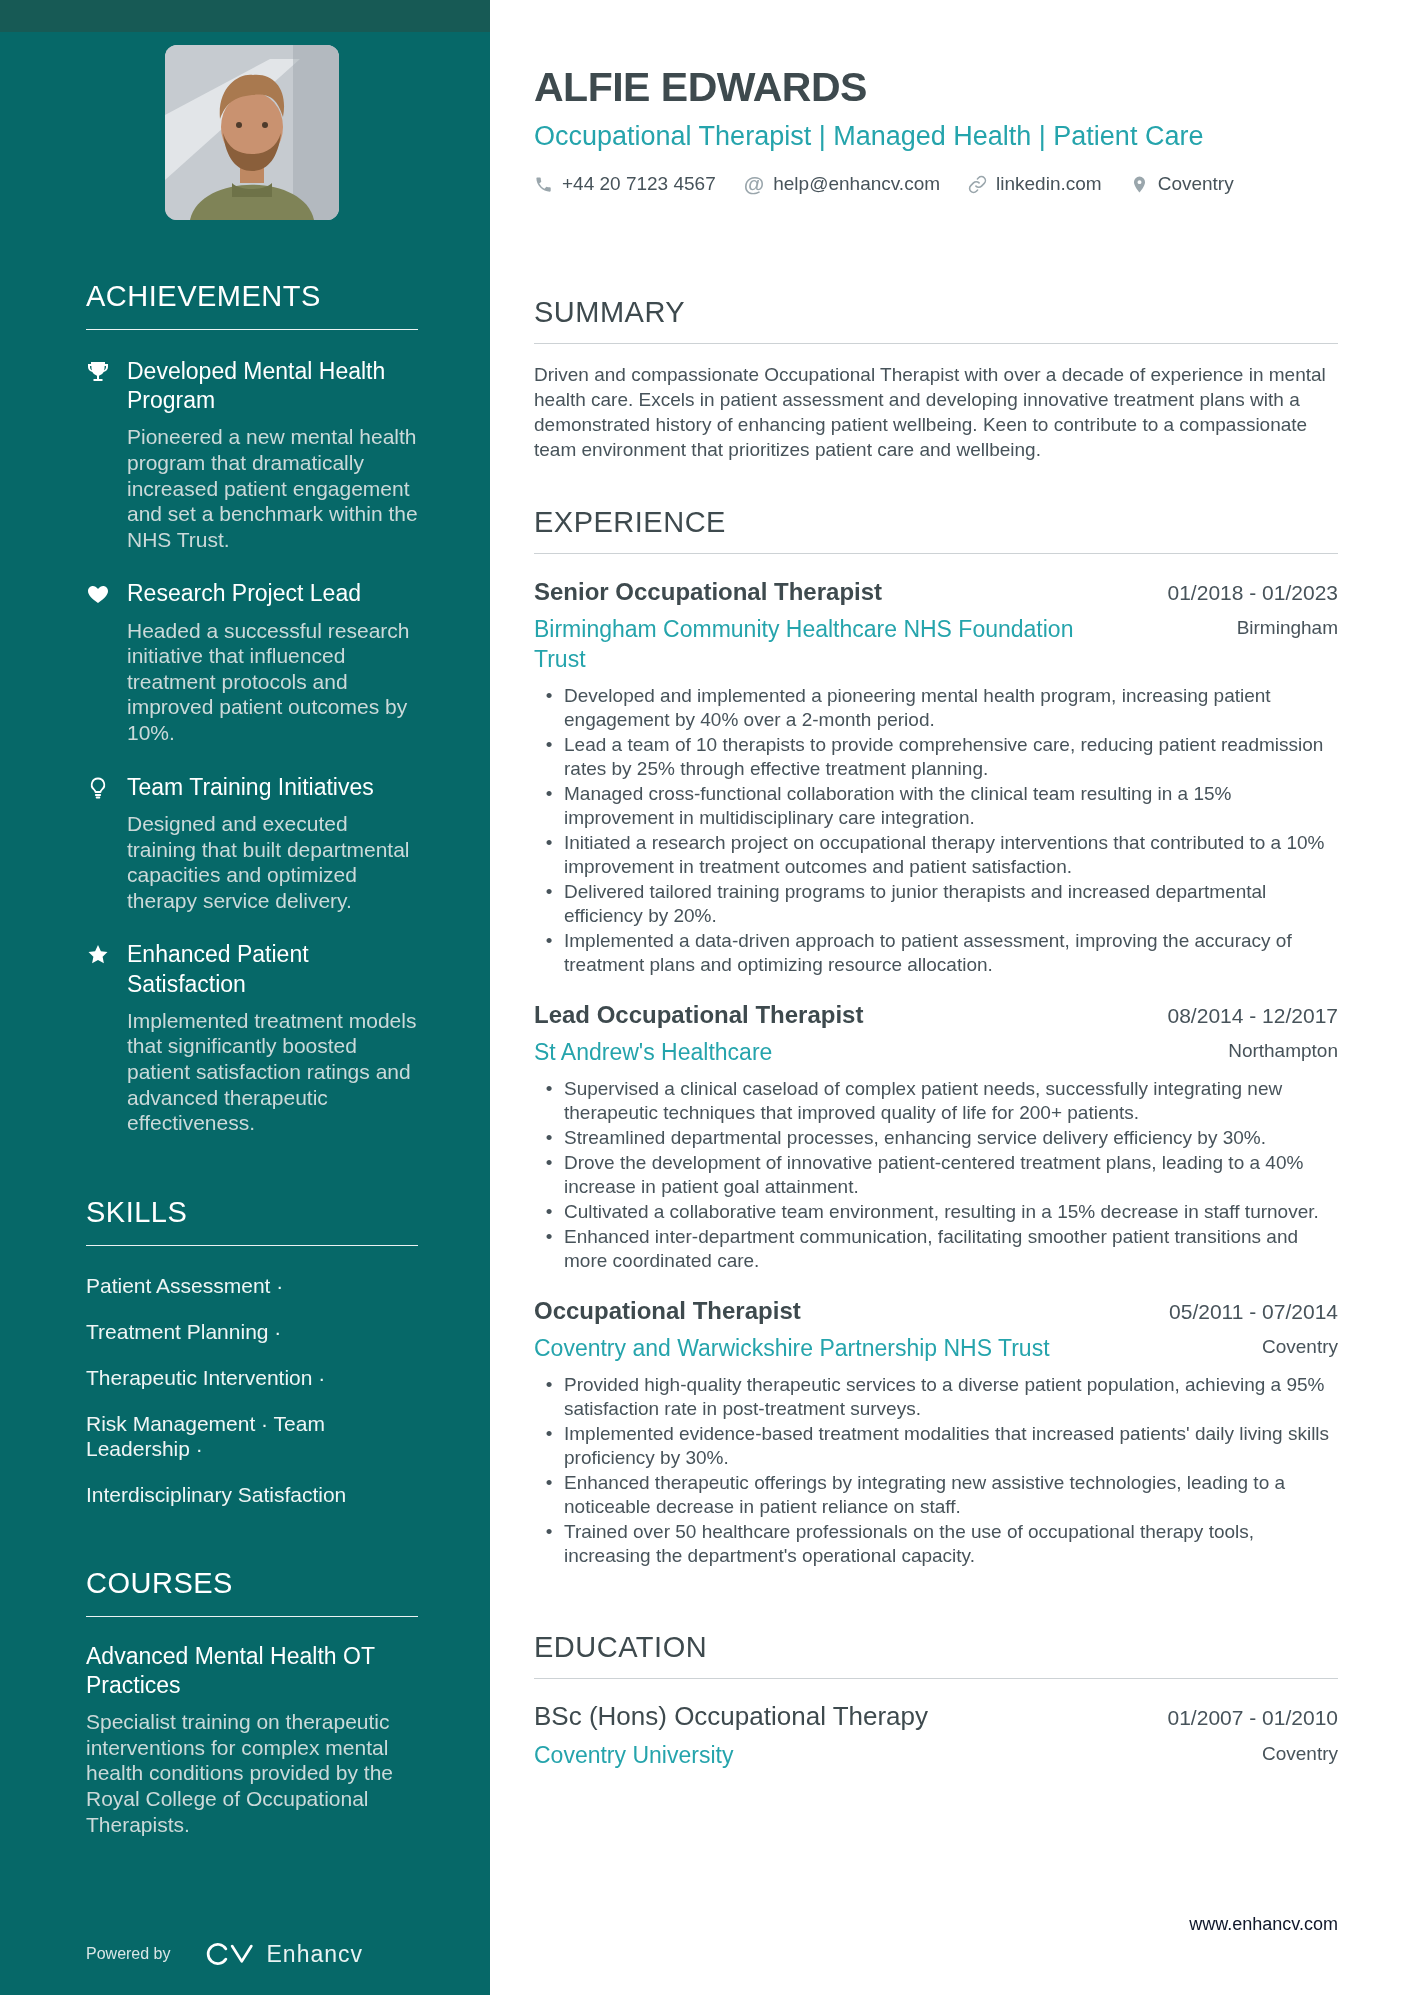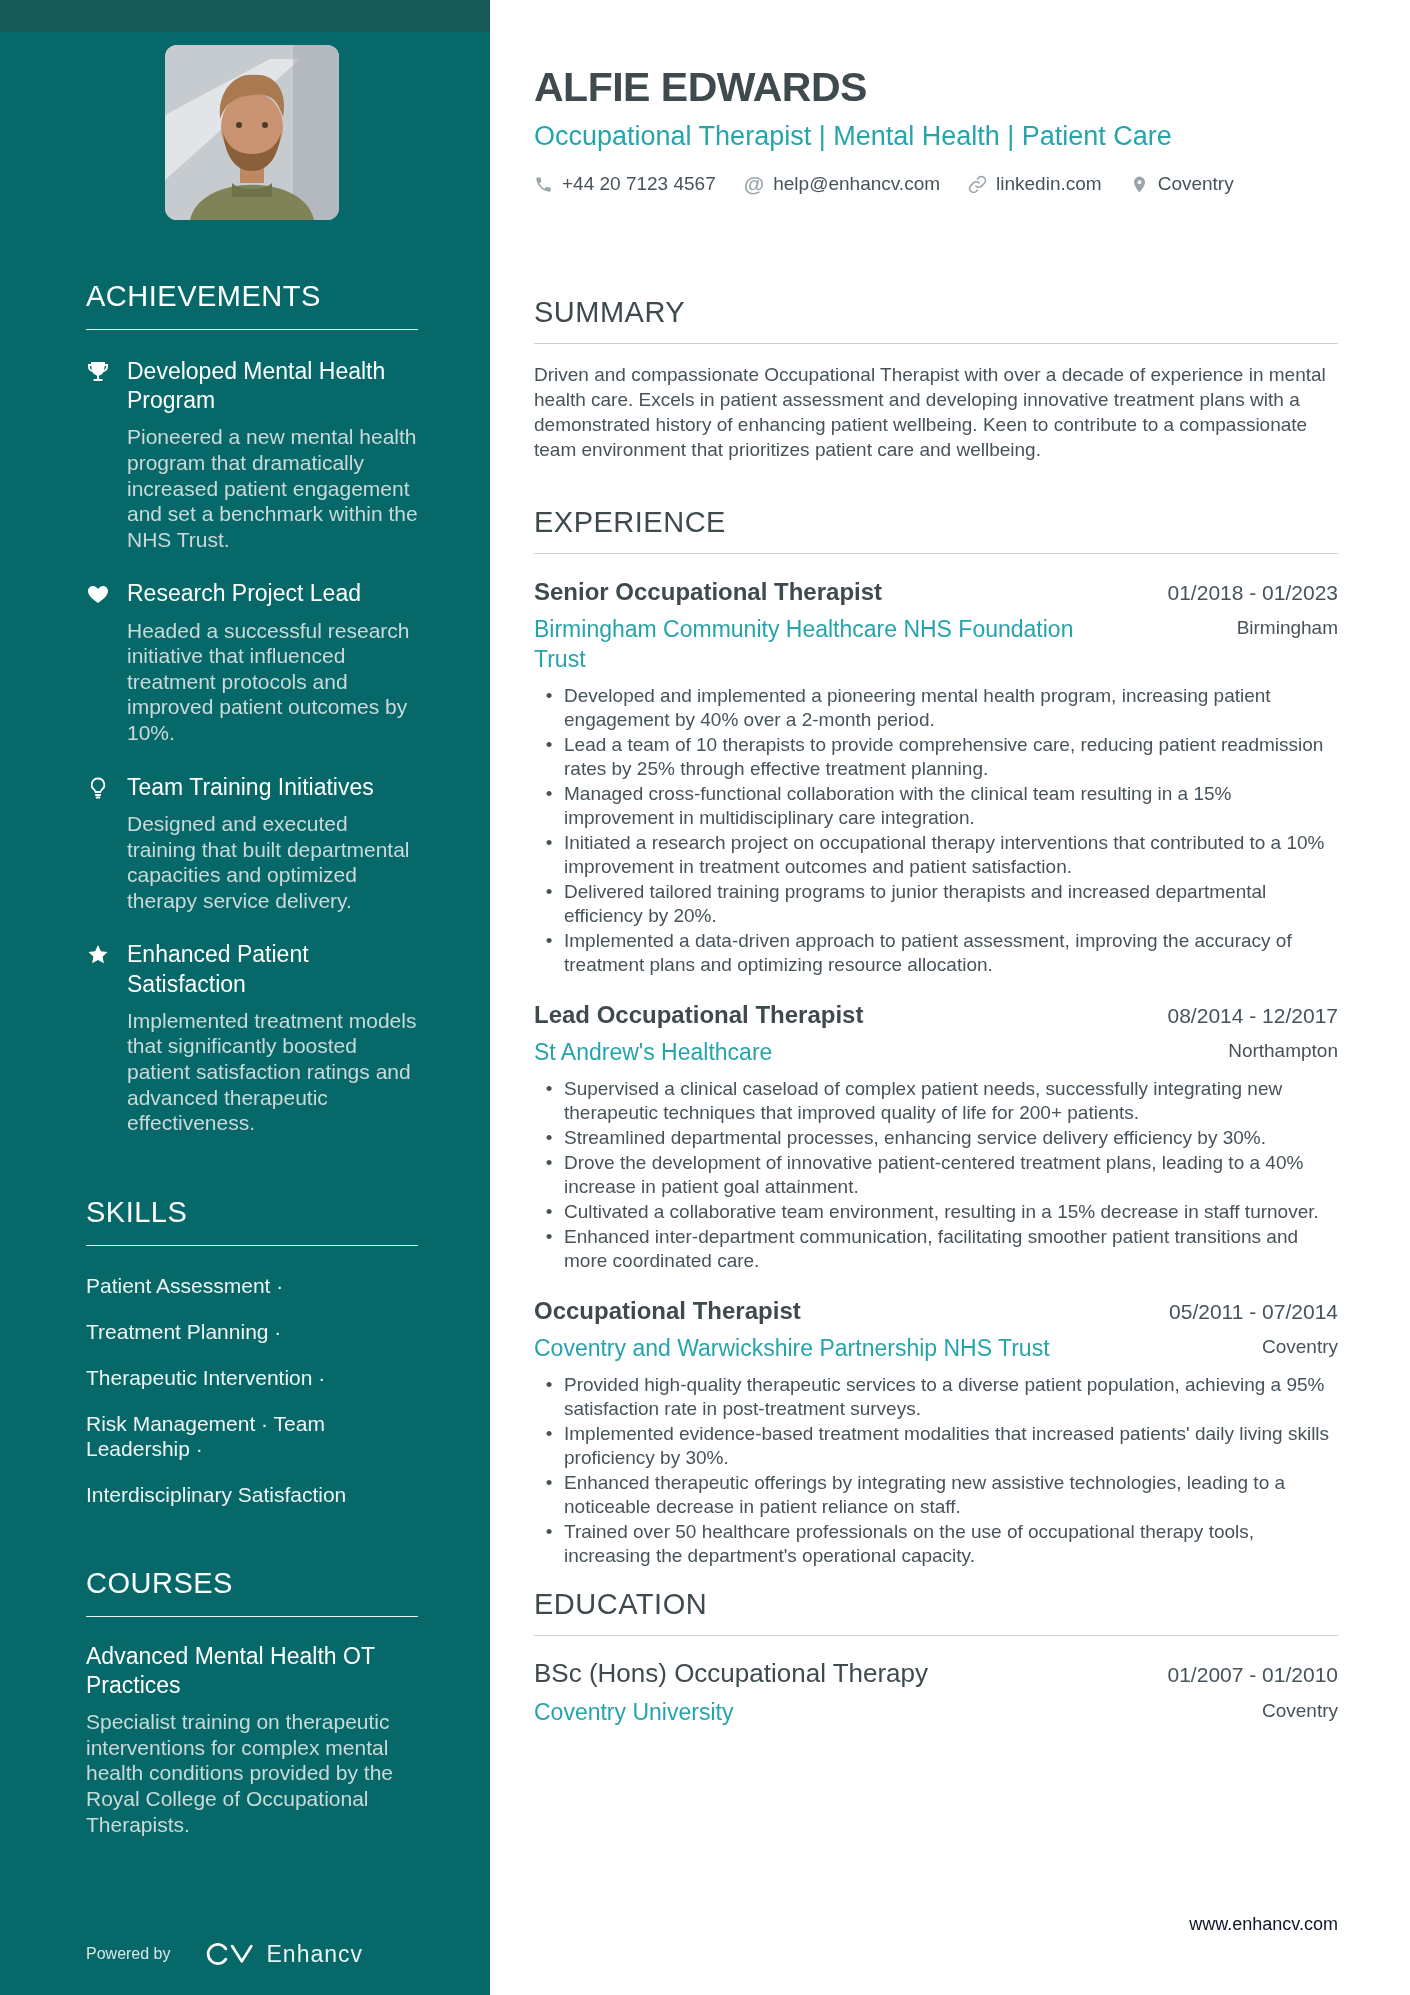--- a/index.html
+++ b/index.html
@@ -52,21 +52,21 @@
   .job-title { font-size:24px; font-weight:bold; color:var(--heading,#3E4A4E); }
   .job-dates { font-size:21px; color:var(--body,#47535A); white-space:nowrap; }
   .job-sub { display:flex; justify-content:space-between; align-items:flex-start; margin-top:9px; }
   .job-company { font-size:23px; line-height:1.3; color:var(--accent,#25A4AC); max-width:580px; }
   .job-location { font-size:19px; color:var(--body,#47535A); white-space:nowrap; padding-top:2px; }
   .bullets { margin-top:9px; }
   .bullet { display:flex; margin-bottom:1px; }
   .bullet .dot { width:30px; flex:0 0 30px; text-align:center; color:var(--body,#47535A); font-size:19px; line-height:24px; }
   .bullet .txt { font-size:19px; line-height:24px; color:var(--body,#47535A); }
 
-  .education-title { margin-top:20px; }
+  .education-title { margin-top:63px; }
   .edu { margin-top:22px; }
 
   .site-footer { position:absolute; right:72px; bottom:60px; font-size:18px; color:#0f172a; }
 </style>
 </head>
 <body>
 
 <div class="page">
 
   <aside class="sidebar">
@@ -151,21 +151,21 @@
           <path d="M18.5 8.5 A8.5 8.5 0 1 0 18.5 17.5"></path>
           <path d="M24 6 L32.5 19.5 L41 6"></path>
         </svg>
         <span class="brand-word">Enhancv</span>
       </span>
     </div>
   </aside>
 
   <main class="main">
     <h1 class="name">ALFIE EDWARDS</h1>
-    <div class="headline">Occupational Therapist | Mental Health | Patient Care</div>
+    <div class="headline">Occupational Therapist | Managed Health | Patient Care</div>
     <div class="contact-row" id="contact-row">
         <span class="contact-item">
           <span class="cicon">
             <svg viewBox="0 0 24 24" fill="currentColor">
               <path d="M6.6 10.8a15.6 15.6 0 0 0 6.6 6.6l2.2-2.2c.3-.3.7-.4 1-.2 1.2.4 2.4.6 3.7.6.6 0 1 .4 1 1V20c0 .6-.4 1-1 1C10.8 21 3 13.2 3 3.9 3 3.4 3.4 3 4 3h3.5c.6 0 1 .4 1 1 0 1.3.2 2.5.6 3.7.1.3 0 .7-.2 1l-2.3 2.1z"></path>
             </svg>
           </span>
           <span class="ctext">+44 20 7123 4567</span>
         </span>
         <span class="contact-item">

